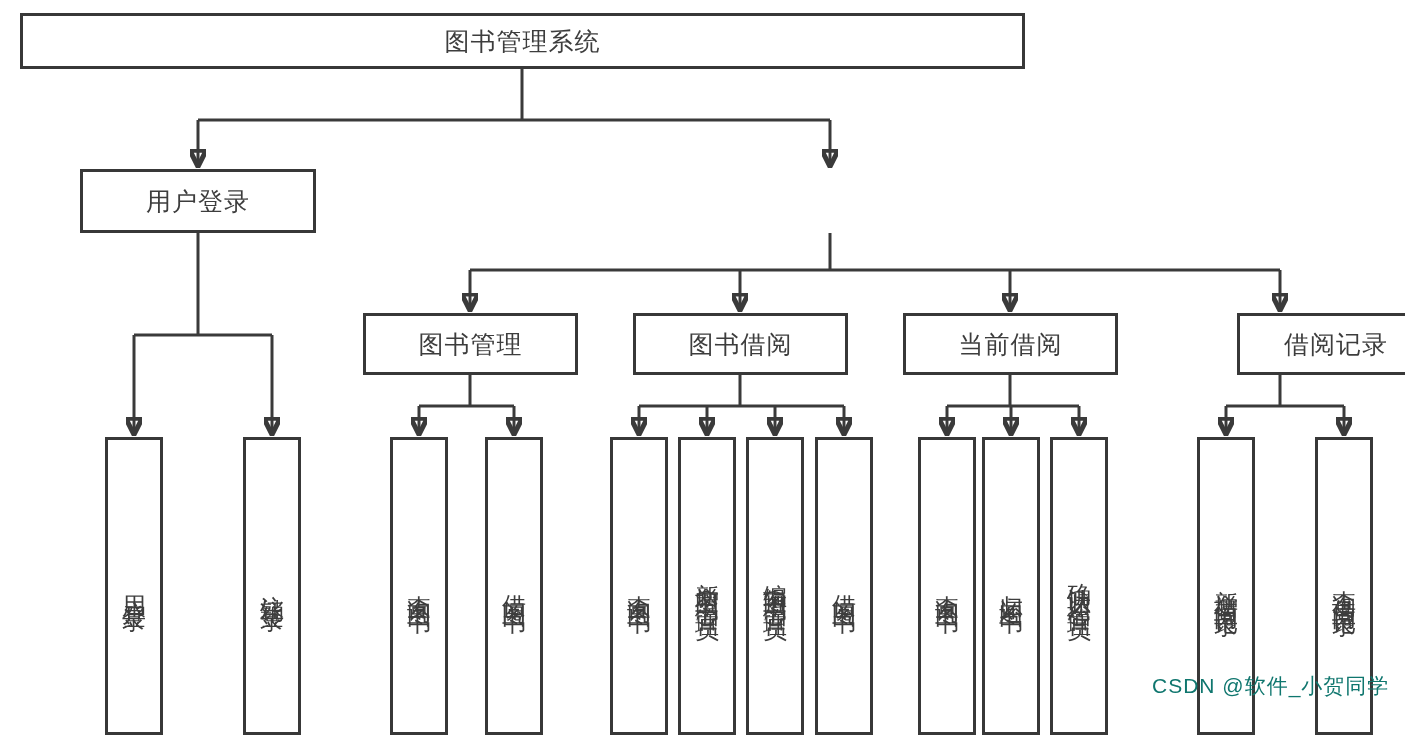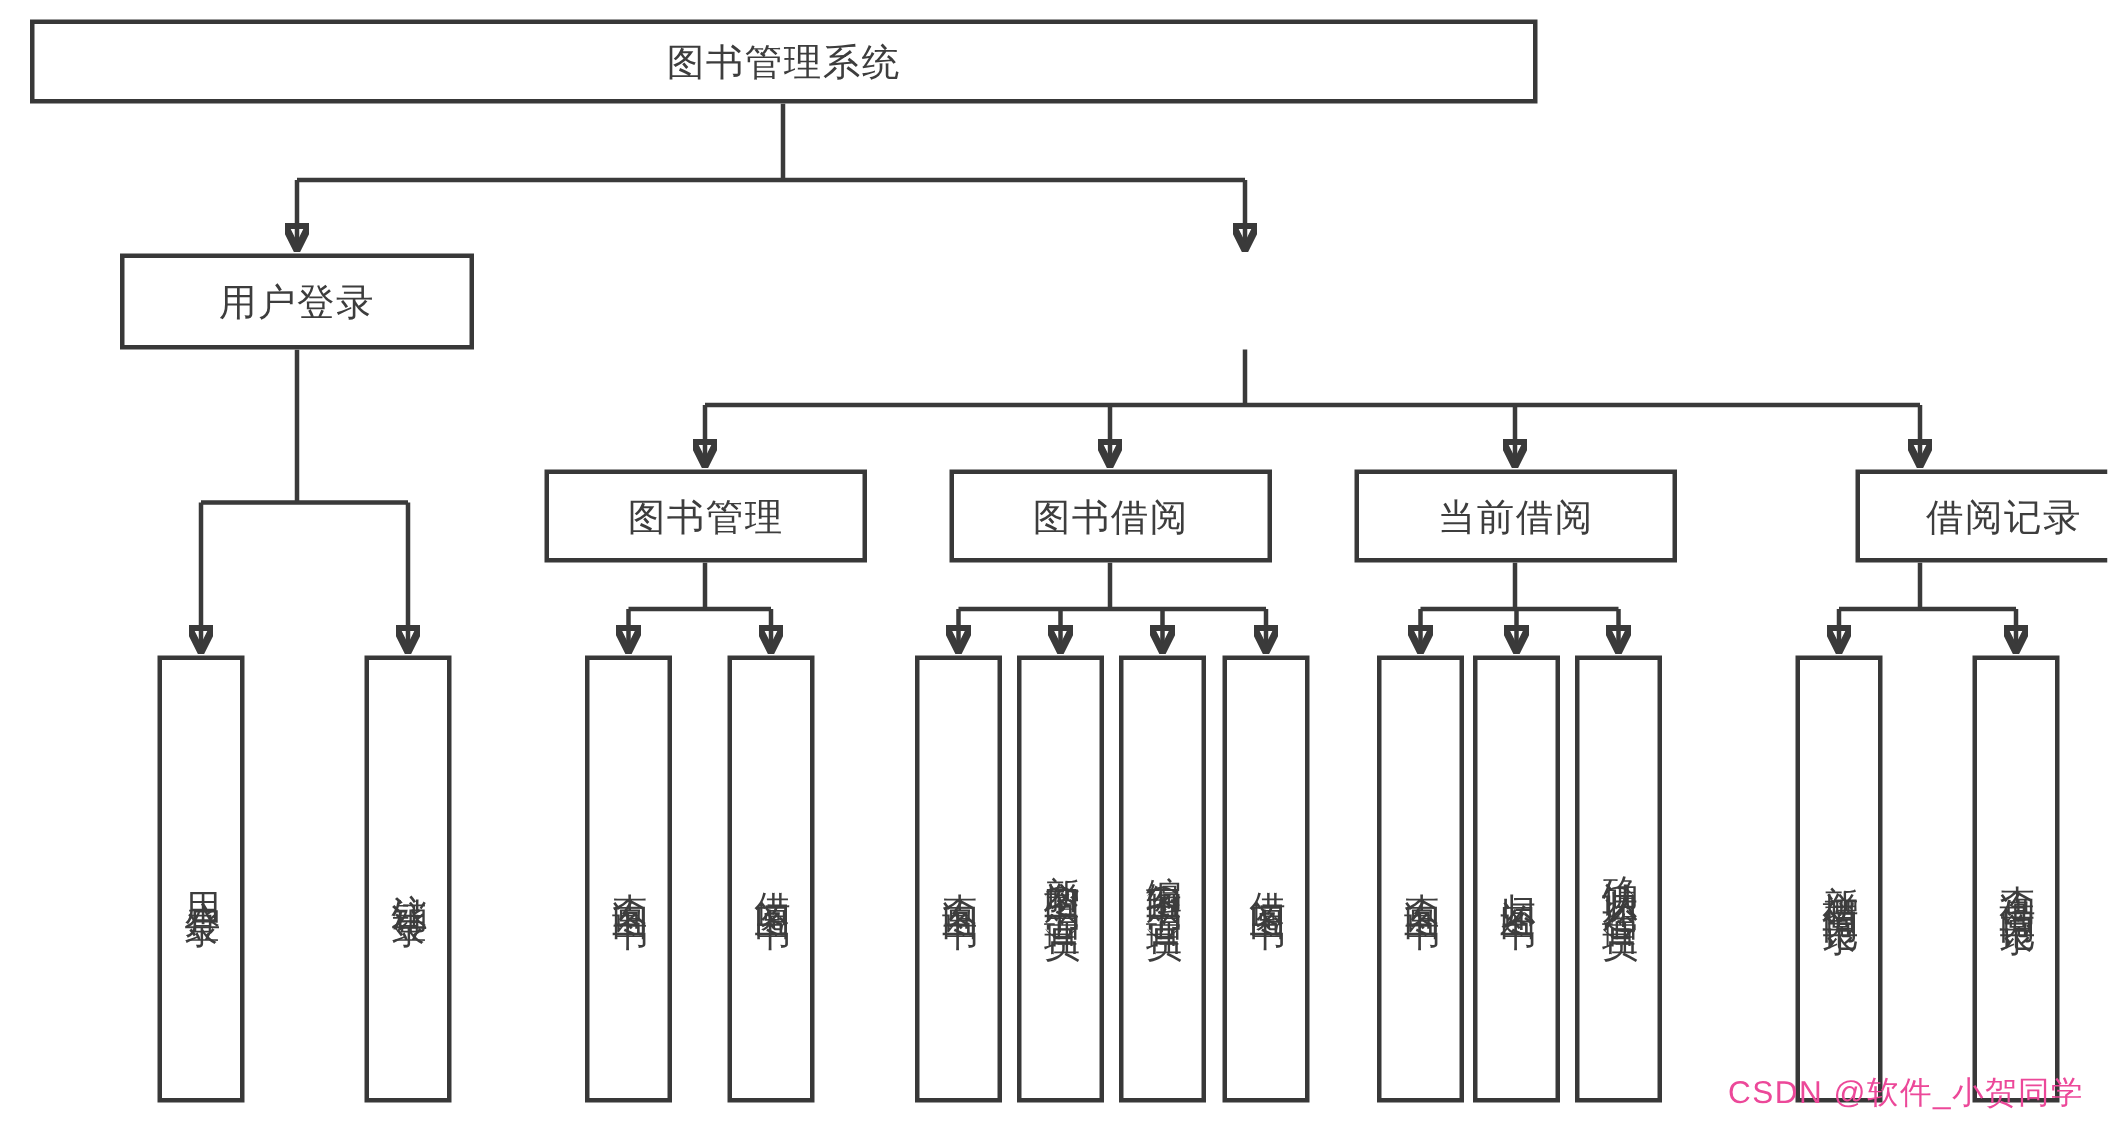--- a/index.html
+++ b/index.html
@@ -33,23 +33,23 @@
     font-size:24px;
   }
   .leaf span{
     writing-mode:vertical-rl;
     letter-spacing:5px;
     line-height:1;
     text-align:center;
   }
   .watermark{
     position:absolute;
-    left:1152px;top:714px;
+    left:1152px;top:672px;
     font-size:21px;
-    color:#ec4899;
+    color:#0f766e;
     letter-spacing:1px;
     white-space:nowrap;
   }
 </style>
 </head>
 <body>
 
 <div class="stage">
 
   <svg class="connectors" viewBox="0 0 1405 747" xmlns="http://www.w3.org/2000/svg">

